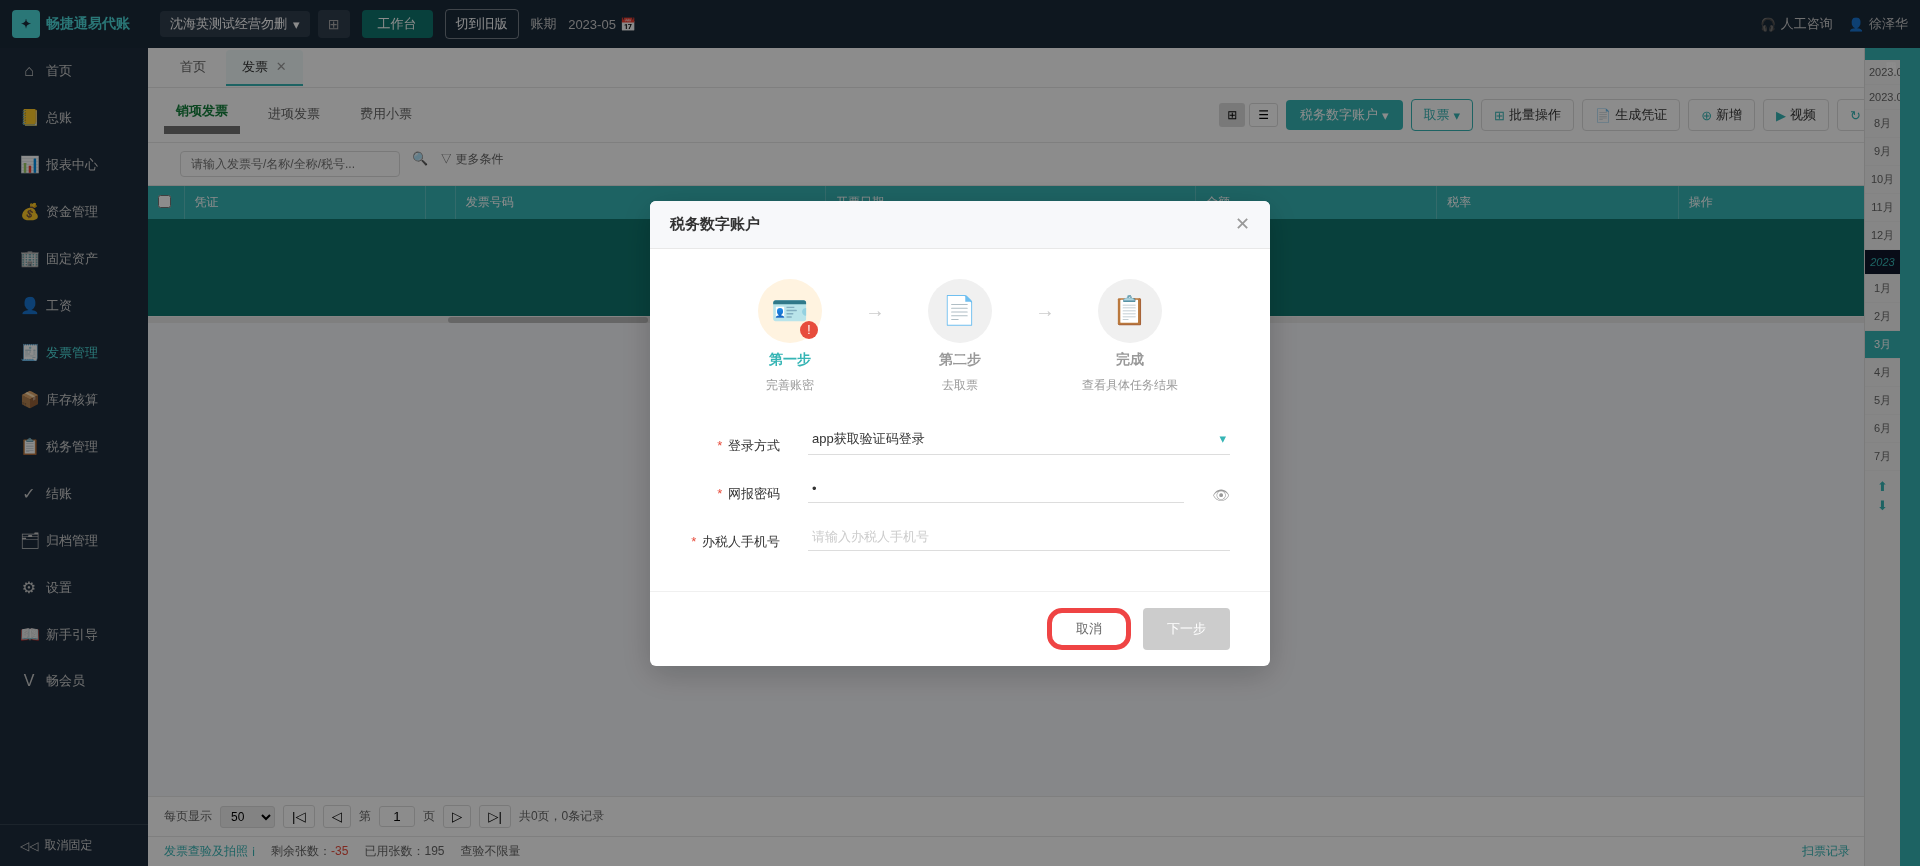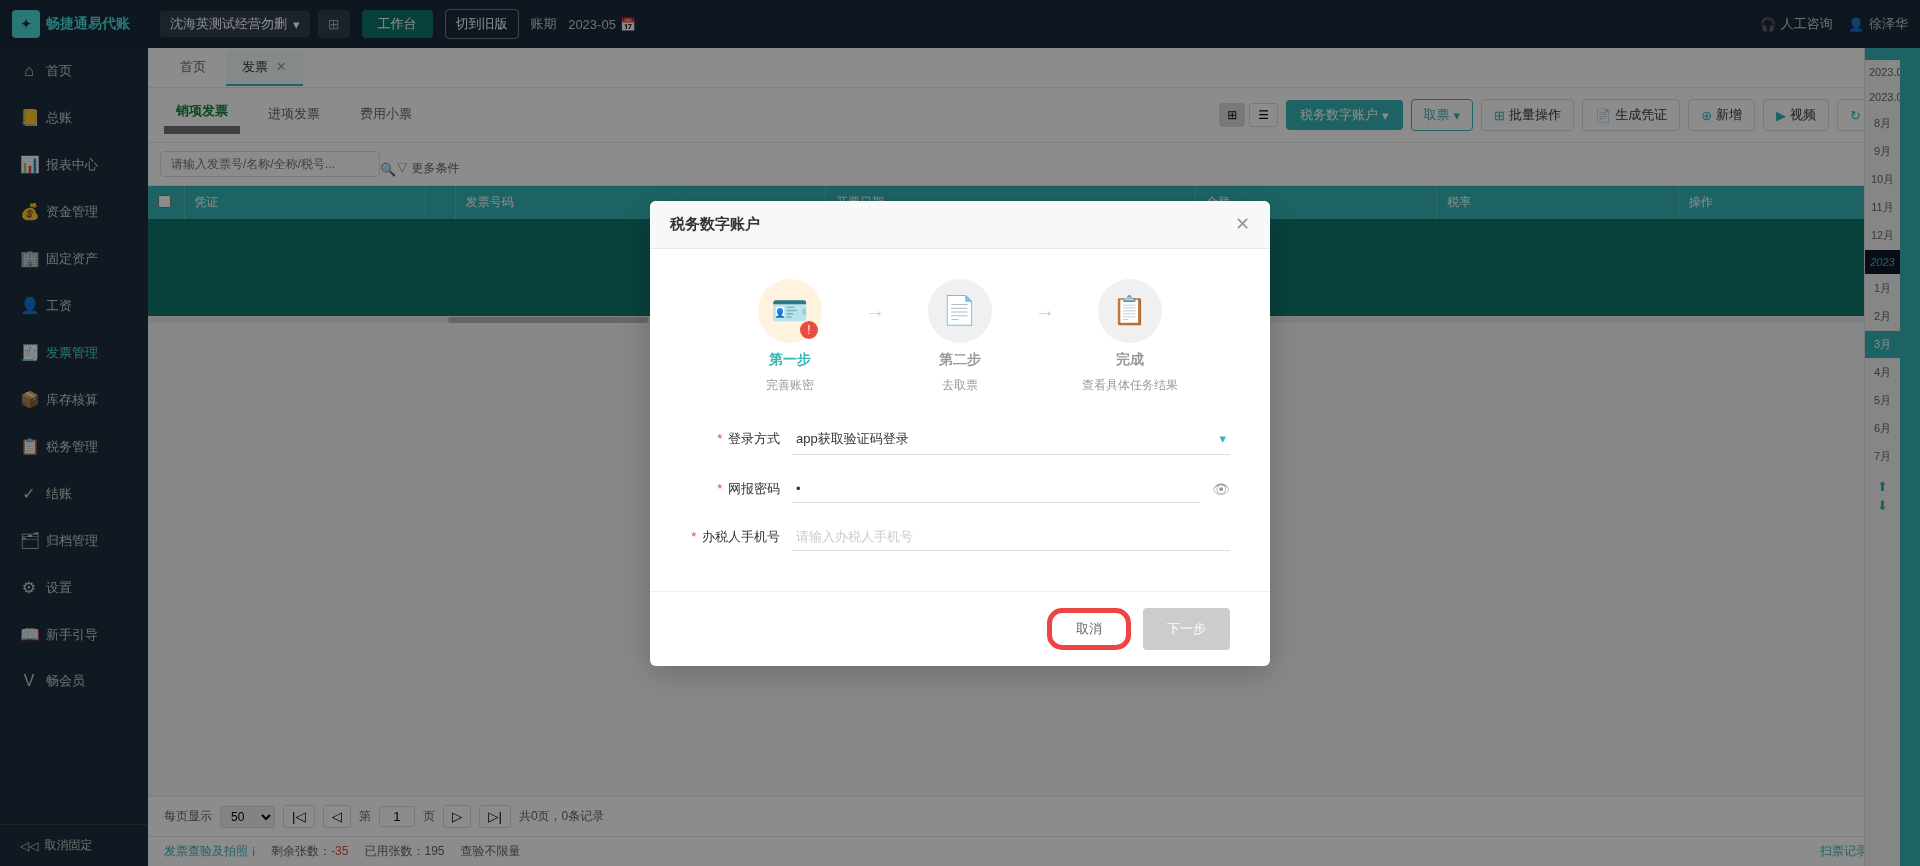--- a/index.html
+++ b/index.html
@@ -188,23 +188,24 @@
       border-radius: 4px;
       padding: 6px 12px;
       font-size: 13px;
       cursor: pointer;
       display: flex; align-items: center; gap: 4px;
     }
 
     
     .filter-bar {
       background: #fff;
-      padding: 8px 12px;
-      display: flex;
-      align-items: flex-end;
+      padding: 8px 32px;
+      display: flex;
+      align-items: flex-start;
+      gap: 12px;
       border-bottom: 1px solid #e8e8e8;
     }
     .search-input {
       border: 1px solid #ddd;
       border-radius: 4px;
       padding: 5px 10px;
       font-size: 12px;
       width: 220px;
       outline: none;
     }
@@ -405,23 +406,23 @@
       padding-top: 20px;
       color: #ccc;
       font-size: 20px;
       width: 40px;
       justify-content: center;
     }
 
     
     .form-row {
       display: flex;
-      align-items: center;
+      align-items: flex-end;
       margin-bottom: 20px;
-      gap: 12px;
+      gap: 28px;
     }
     .form-label {
       width: 90px;
       text-align: right;
       font-size: 13px;
       color: #333;
       flex-shrink: 0;
     }
     .form-label .required {
       color: #e74c3c;
@@ -712,21 +713,21 @@
       <span style="color:#36b5b5; cursor:pointer;">发票查验及拍照</span>
       <span style="color:#36b5b5; cursor:pointer; font-size:12px;">ℹ</span>
     </span>
     <span style="margin-left:16px;">
       <span>剩余张数：</span><span style="color:#e74c3c;">-35</span>
     </span>
     <span style="margin-left:16px;">
       <span>已用张数：</span><span>195</span>
     </span>
     <span style="margin-left:16px;">查验不限量</span>
-    <span style="margin-left:auto; display:flex; gap:0;">
+    <span style="margin-left:auto; display:flex; gap:18px;">
       <span style="color:#36b5b5; cursor:pointer;">扫票记录</span>
       <span style="color:#36b5b5; cursor:pointer;">去充值</span>
     </span>
   </div>
 </div>
 
 <div class="period-sidebar">
   <div style="background:#36b5b5; color:#fff; text-align:center; font-size:11px; padding:6px 2px; writing-mode:vertical-rl; cursor:pointer;">
     <span>开票日期</span>
   </div>

